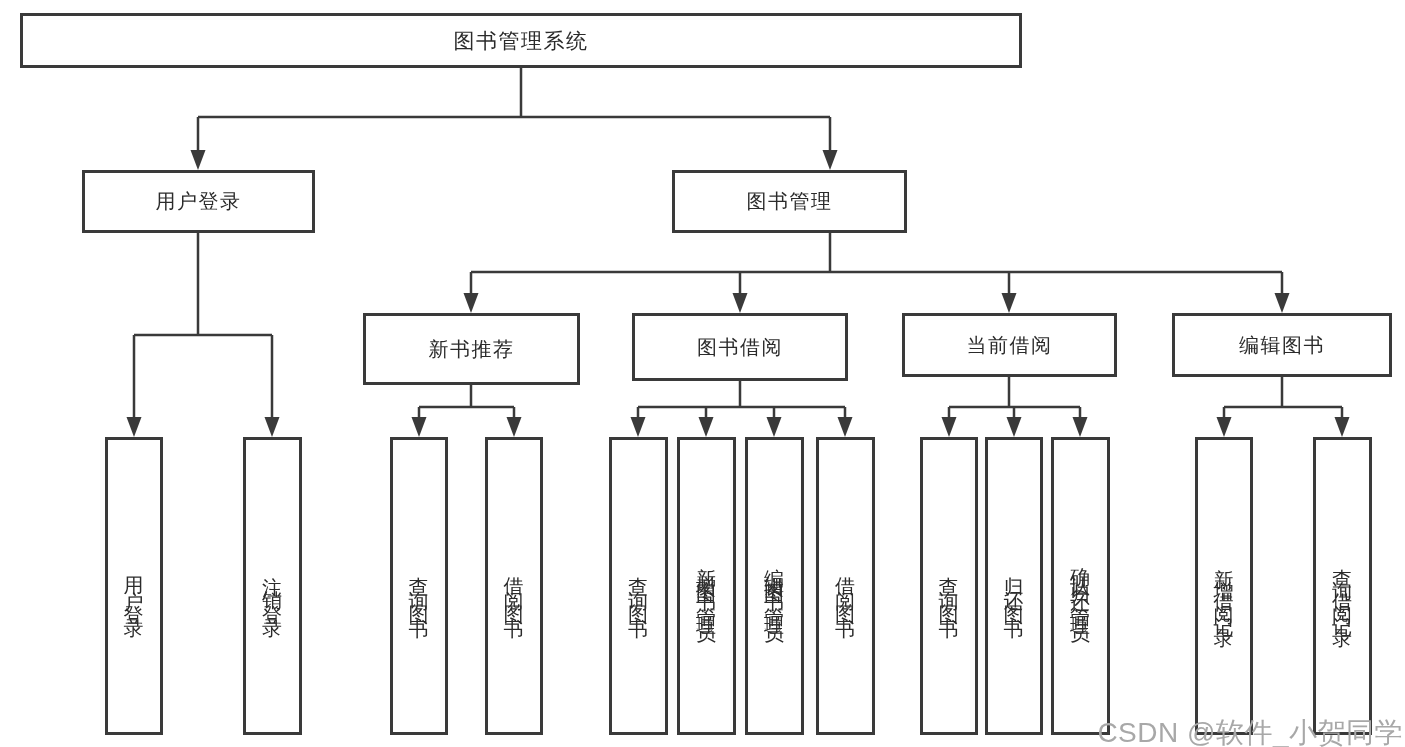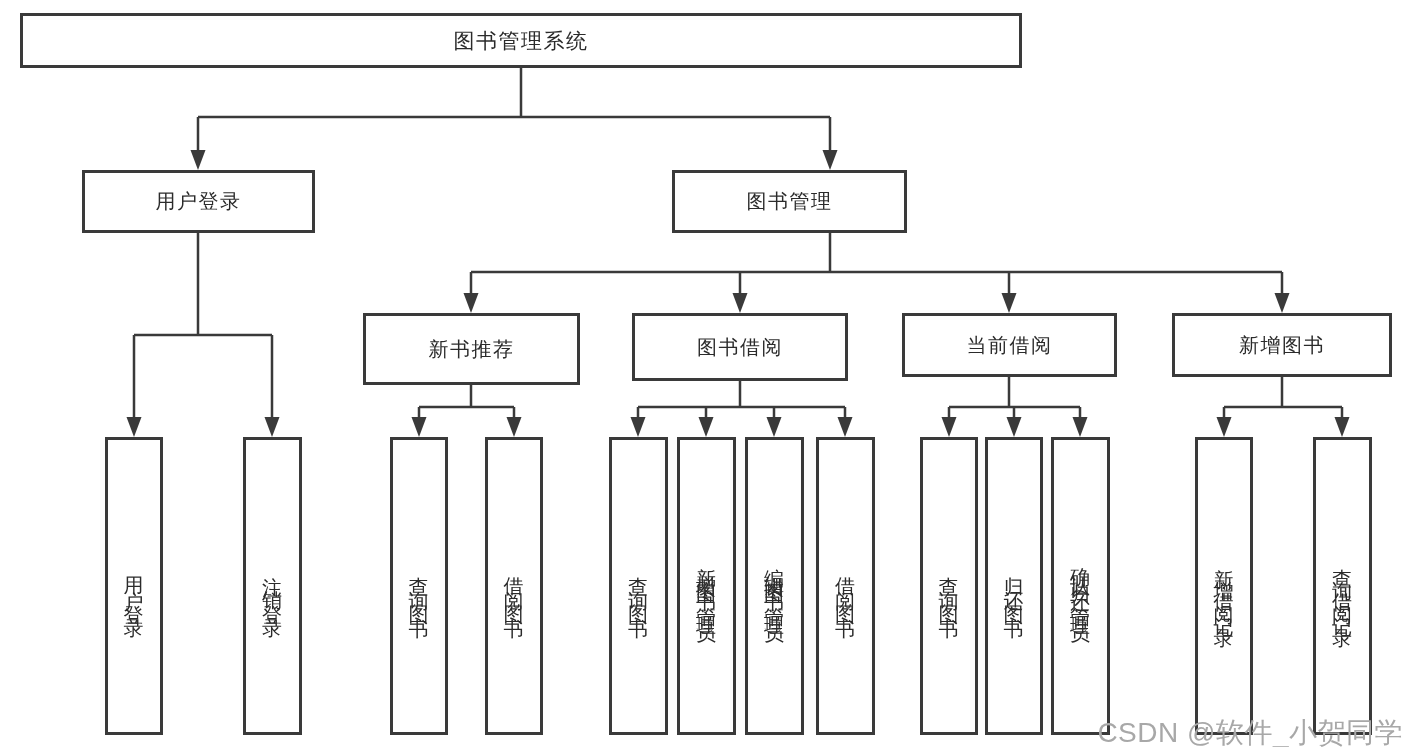--- a/index.html
+++ b/index.html
@@ -119,21 +119,21 @@
   </svg>
 
   <div class="node node--root" style="left:20px; top:13px; width:1002px; height:55px;">图书管理系统</div>
 
   <div class="node" style="left:82px; top:170px; width:233px; height:63px;">用户登录</div>
   <div class="node" style="left:672px; top:170px; width:235px; height:63px;">图书管理</div>
 
   <div class="node" style="left:363px; top:313px; width:217px; height:72px;">新书推荐</div>
   <div class="node" style="left:632px; top:313px; width:216px; height:68px;">图书借阅</div>
   <div class="node" style="left:902px; top:313px; width:215px; height:64px;">当前借阅</div>
-  <div class="node" style="left:1172px; top:313px; width:220px; height:64px;">新增图书</div>
+  <div class="node" style="left:1172px; top:313px; width:220px; height:64px;">编辑图书</div>
 
   <div class="leaf" style="left:105px; top:437px; width:58px; height:298px;">用户登录</div>
   <div class="leaf" style="left:243px; top:437px; width:59px; height:298px;">注销登录</div>
 
   <div class="leaf" style="left:390px; top:437px; width:58px; height:298px;">查询图书</div>
   <div class="leaf" style="left:485px; top:437px; width:58px; height:298px;">借阅图书</div>
 
   <div class="leaf" style="left:609px; top:437px; width:59px; height:298px;">查询图书</div>
   <div class="leaf leaf--tight" style="left:677px; top:437px; width:59px; height:298px;">新增图书（管理员）</div>
   <div class="leaf leaf--tight" style="left:745px; top:437px; width:59px; height:298px;">编辑图书（管理员）</div>

